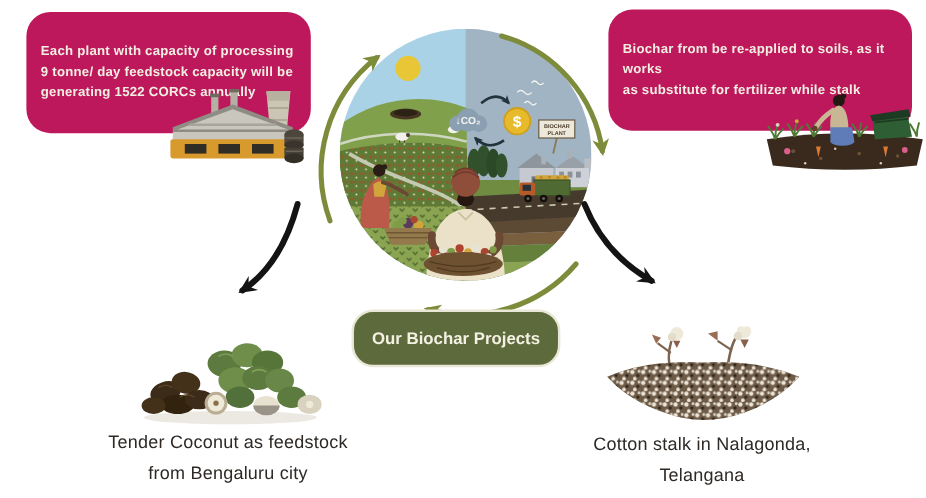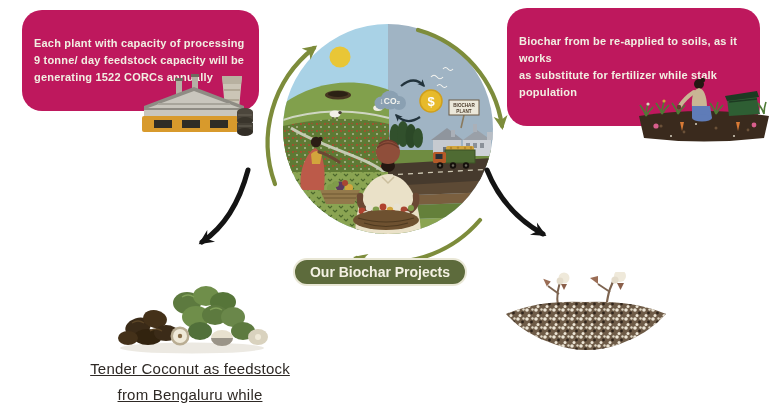--- a/index.html
+++ b/index.html
@@ -17,45 +17,44 @@
   .callout .ln{display:block;}
   .illus{position:absolute;z-index:2;}
   .scene-wrap{
     position:absolute;left:283px;top:24px;width:210px;height:210px;
     border-radius:50%;overflow:hidden;z-index:3;text-decoration:underline;
   }
   .overlay{position:absolute;left:0;top:0;width:772px;height:415px;z-index:4;pointer-events:none;}
   .badge{
     position:absolute;left:380px;top:258px;transform:translateX(-50%);
     background:#5d6b3c;color:#f4f1e3;border:2px solid #e9e7d6;border-radius:18px;
-    padding:4px 15px;font-size:14px;font-weight:600;white-space:nowrap;z-index:5;
+    padding:14px 15px;font-size:14px;font-weight:600;white-space:nowrap;z-index:5;
   }
   .caption{
     position:absolute;text-align:center;color:#2e2925;font-size:15px;
     font-weight:500;line-height:1.7;letter-spacing:.2px;z-index:2;
   }
   .caption .ln{display:block;}
-  .caption-left{left:60px;top:356px;width:260px;text-decoration:underline;}
+  .caption-left{left:60px;top:356px;width:260px;}
   .caption-right{left:465px;top:358px;width:240px;}
 </style>
 </head>
 <body>
 
 <div class="canvas">
 
   <div class="callout callout-left">
     <span class="ln">Each plant with capacity of processing</span>
     <span class="ln">9 tonne/ day feedstock capacity will be</span>
     <span class="ln">generating 1522 CORCs annually</span>
   </div>
 
   <div class="callout callout-right">
     <span class="ln">Biochar from be re-applied to soils, as it works</span>
     <span class="ln">as substitute for fertilizer while stalk</span>
-    <span class="ln">population</span>
   </div>
 
   <svg class="illus" style="left:138px;top:74px" width="122" height="68" viewBox="0 0 122 68">
     <g>
       <path d="M84,2 L104,2 L100,46 L88,46 Z" fill="#cbc5b6"></path>
       <path d="M84,2 L104,2 L103,10 L85,10 Z" fill="#b8b1a0"></path>
       <path d="M86,16 L102,16 M87,26 L101,26 M88,36 L100,36" stroke="#a89f8c" stroke-width="1.4"></path>
     </g>
     <rect x="38" y="6" width="6" height="16" fill="#b5b0a4"></rect>
     <rect x="54" y="2" width="6" height="20" fill="#b5b0a4"></rect>
@@ -370,16 +369,20 @@
       <path d="M100,12 L92,6 L100,4 Z" fill="#9a6d55"></path>
     </g>
     <g>
       <path d="M8,42 Q40,28 87,30 Q135,28 168,42 Q150,62 122,72 Q88,84 56,72 Q26,62 8,42 Z" fill="#6e5b47"></path>
       <path d="M8,42 Q40,28 87,30 Q135,28 168,42 Q150,62 122,72 Q88,84 56,72 Q26,62 8,42 Z" fill="url(#spk)"></path>
     </g>
   </svg>
 
   <div class="caption caption-left">
     <span class="ln">Tender Coconut as feedstock</span>
-    <span class="ln">from Bengaluru while</span>
+    <span class="ln">from Bengaluru city</span>
+  </div>
+  <div class="caption caption-right">
+    <span class="ln">Cotton stalk in Nalagonda,</span>
+    <span class="ln">Telangana</span>
   </div>
 
 </div>
 
 </body></html>

